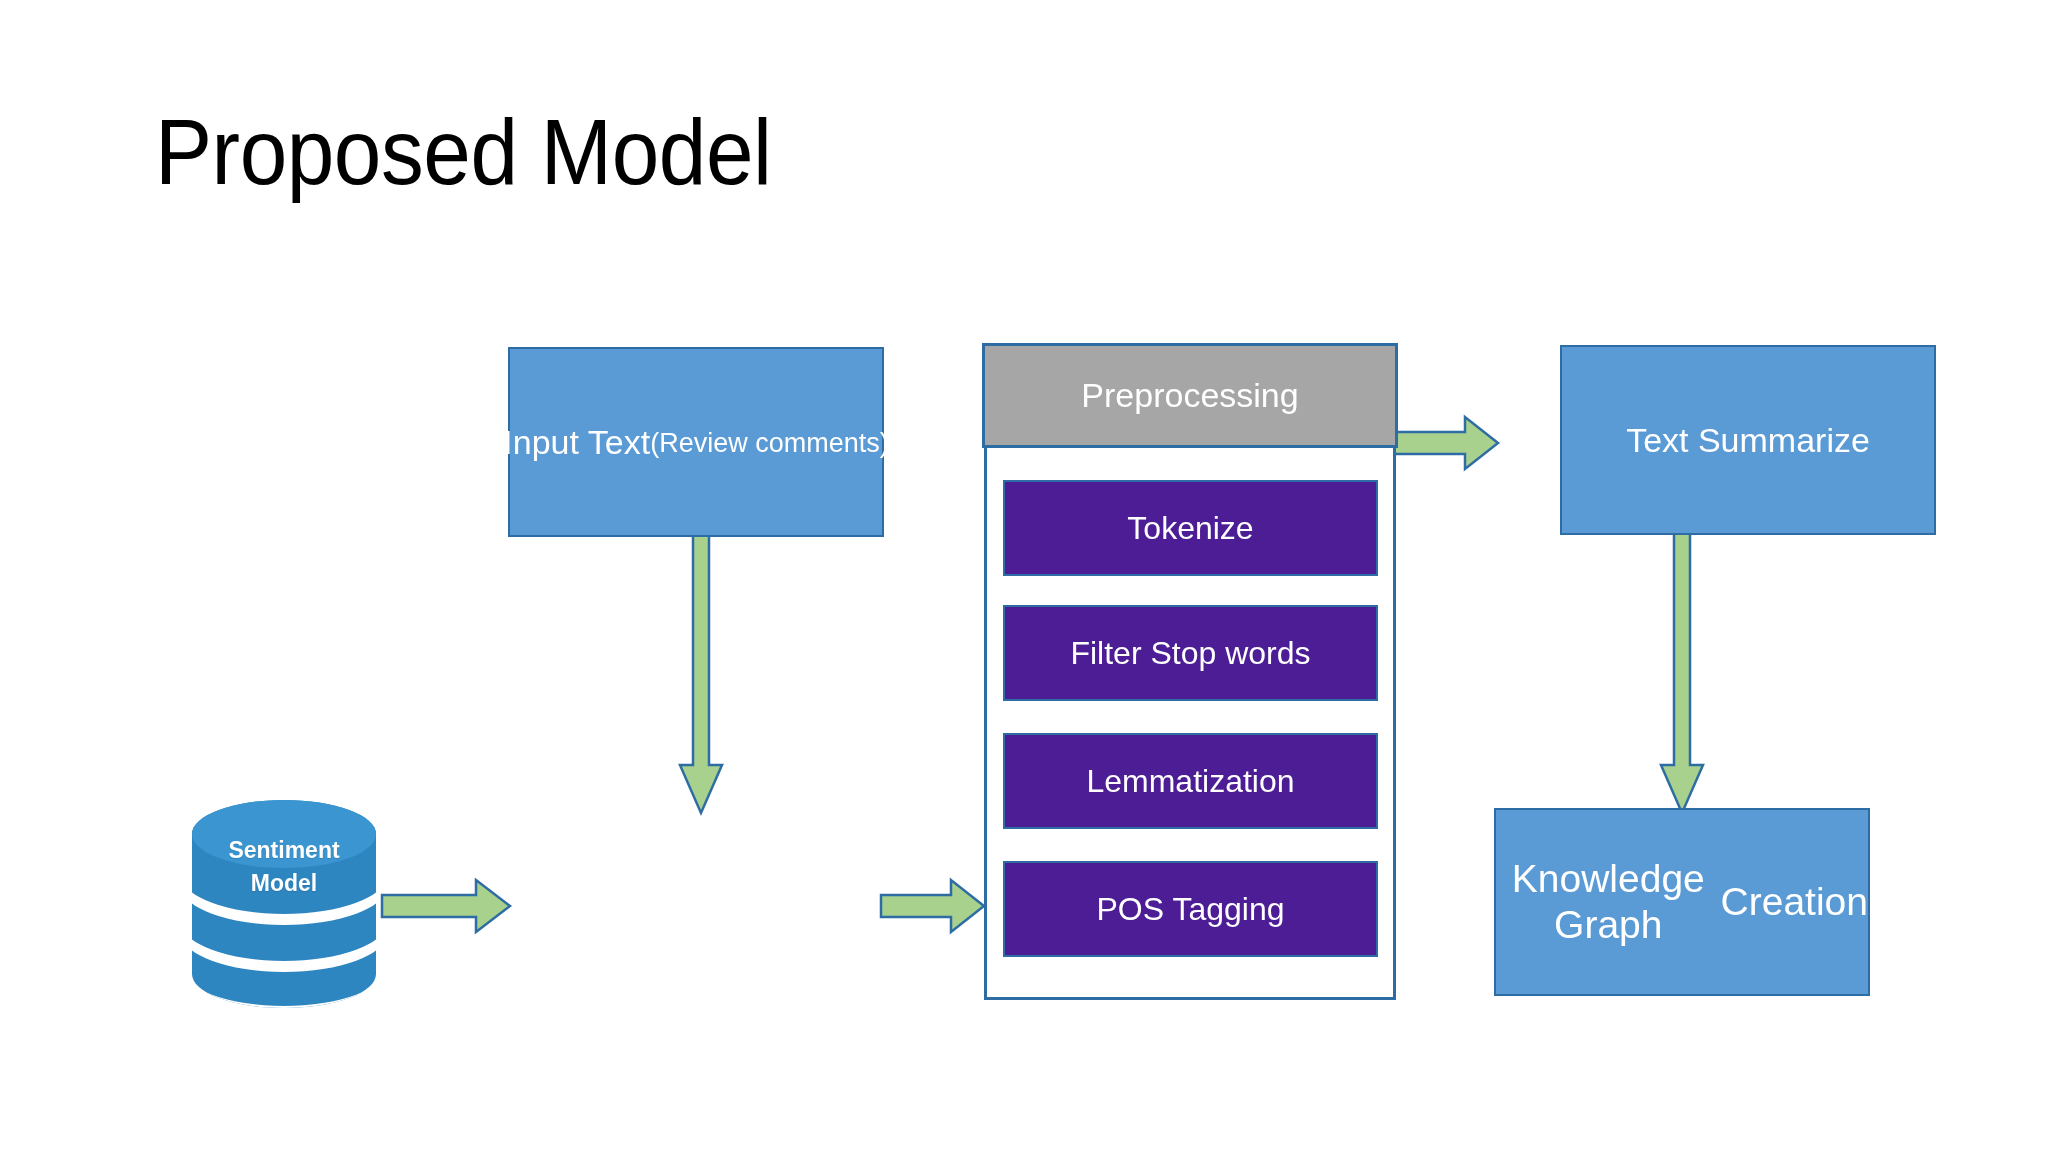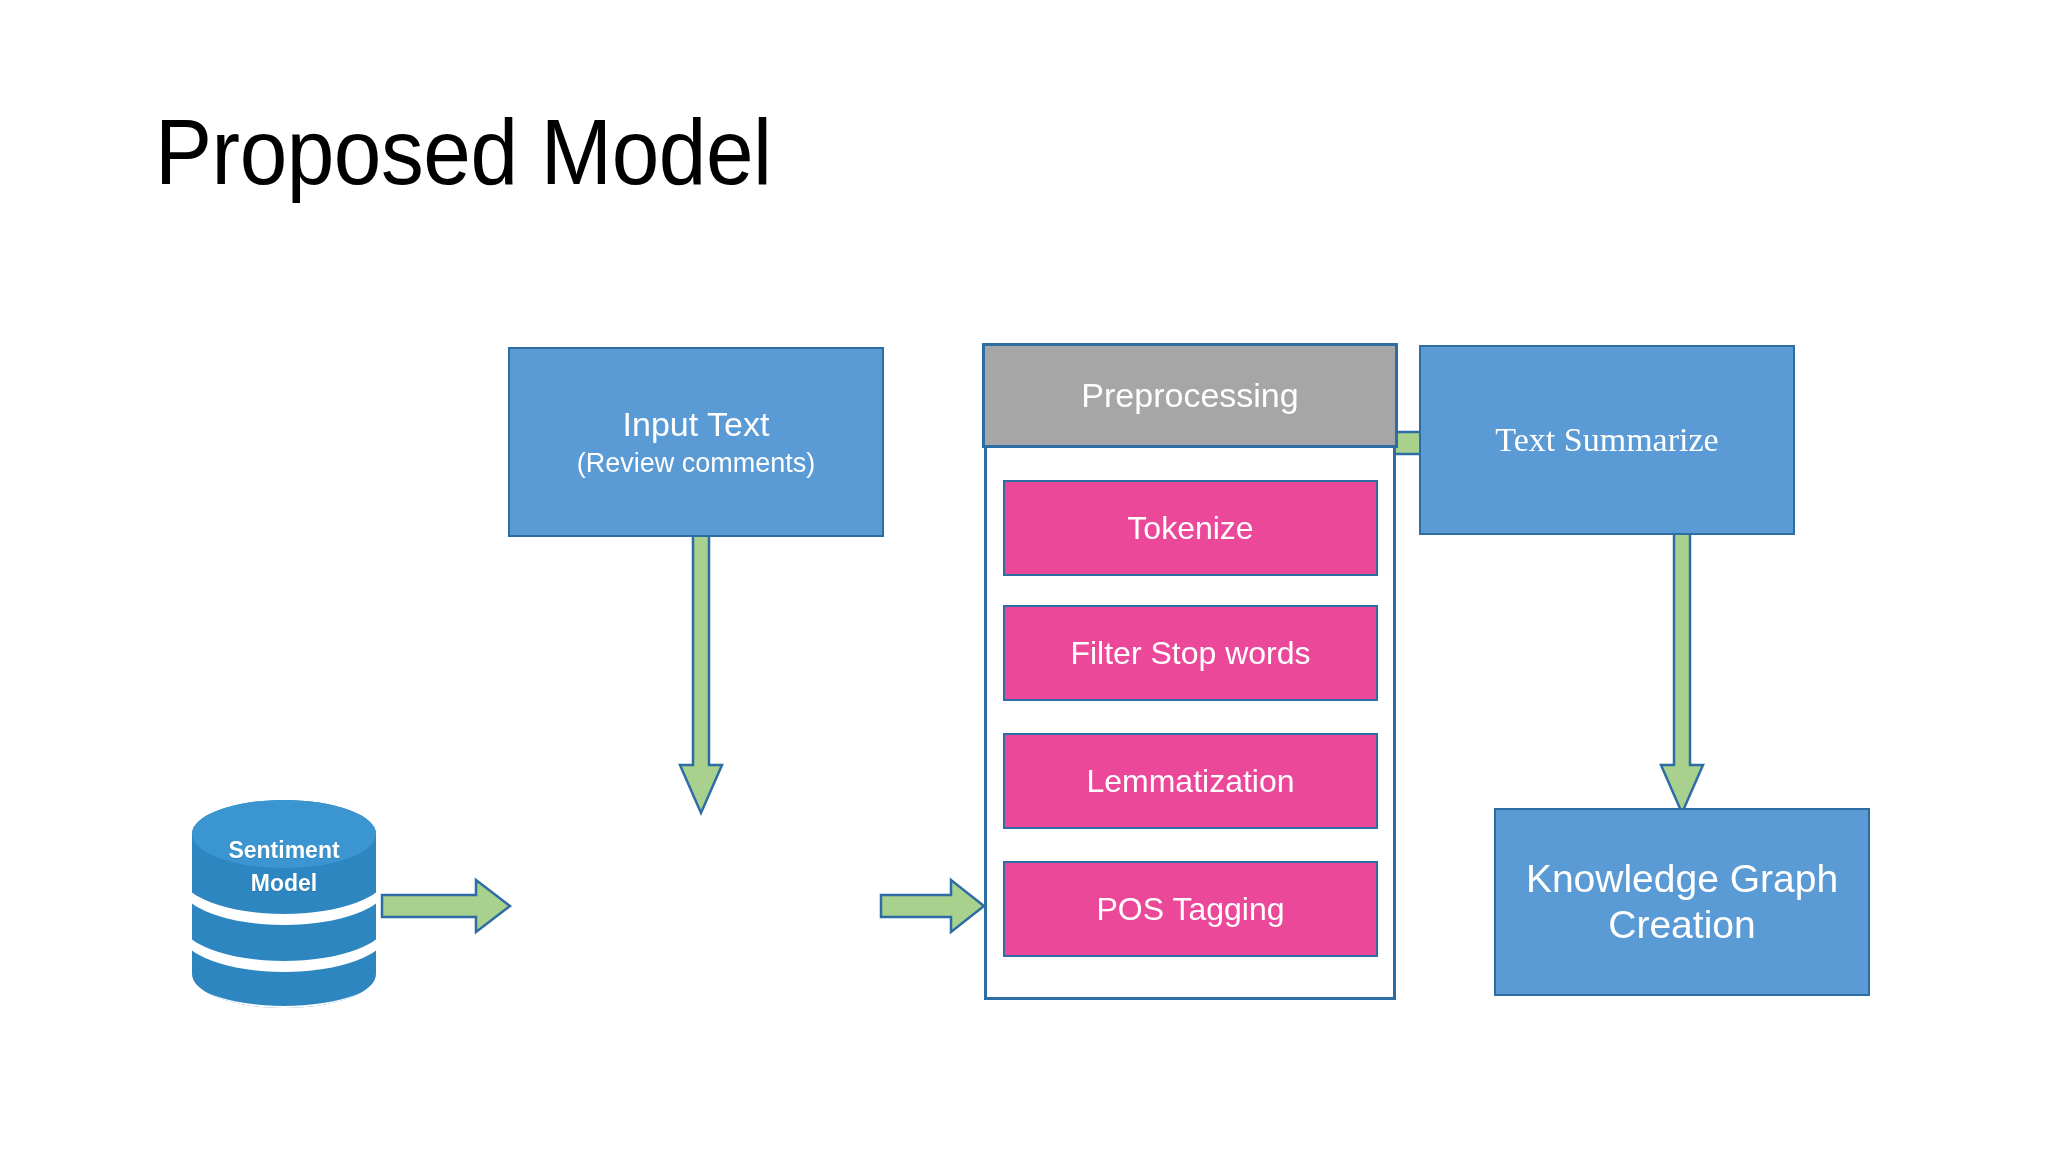--- a/index.html
+++ b/index.html
@@ -38,21 +38,21 @@
   }
 
   
   .proc-box {
     position: absolute;
     box-sizing: border-box;
     background: #5B9BD5;
     border: 2px solid #2E6DA4;
     color: #ffffff;
     display: flex;
-    flex-direction: column;
+    flex-direction: row;
     align-items: center;
     justify-content: center;
     text-align: center;
     font-family: "Liberation Sans", sans-serif;
     font-weight: 400;
     line-height: 1.18;
   }
   .proc-box .line-main {
     font-size: 34px;
     white-space: nowrap;
@@ -81,21 +81,21 @@
     color: #ffffff;
     display: flex;
     align-items: center;
     justify-content: center;
     font-size: 34px;
     font-family: "Liberation Sans", sans-serif;
   }
   .sub-box {
     position: absolute;
     box-sizing: border-box;
-    background: #ec4899;
+    background: #4c1d95;
     border: 2px solid #2E6DA4;
     color: #ffffff;
     display: flex;
     align-items: center;
     justify-content: center;
     font-size: 32px;
     font-family: "Liberation Sans", sans-serif;
     white-space: nowrap;
   }
 
@@ -207,21 +207,21 @@
   <div id="preprocessing-header" style="left:982px; top:343px; width:416px; height:105px;">Preprocessing</div>
 
   <div class="sub-box" style="left:1003px; top:480px; width:375px; height:96px;">Tokenize</div>
 
   <div class="sub-box" style="left:1003px; top:605px; width:375px; height:96px;">Filter Stop words</div>
 
   <div class="sub-box" style="left:1003px; top:733px; width:375px; height:96px;">Lemmatization</div>
 
   <div class="sub-box" style="left:1003px; top:861px; width:375px; height:96px;">POS Tagging</div>
 
-  <div class="proc-box" style="left:1419px; top:345px; width:376px; height:190px;font-family:Liberation Serif, serif;">
+  <div class="proc-box" style="left:1560px; top:345px; width:376px; height:190px;">
     <div class="line-main">Text Summarize</div>
   </div>
 
   <div class="proc-box" style="left:1494px; top:808px; width:376px; height:188px;">
     <div class="line-wrap">Knowledge Graph</div>
     <div class="line-wrap">Creation</div>
   </div>
 
 </div>
 

